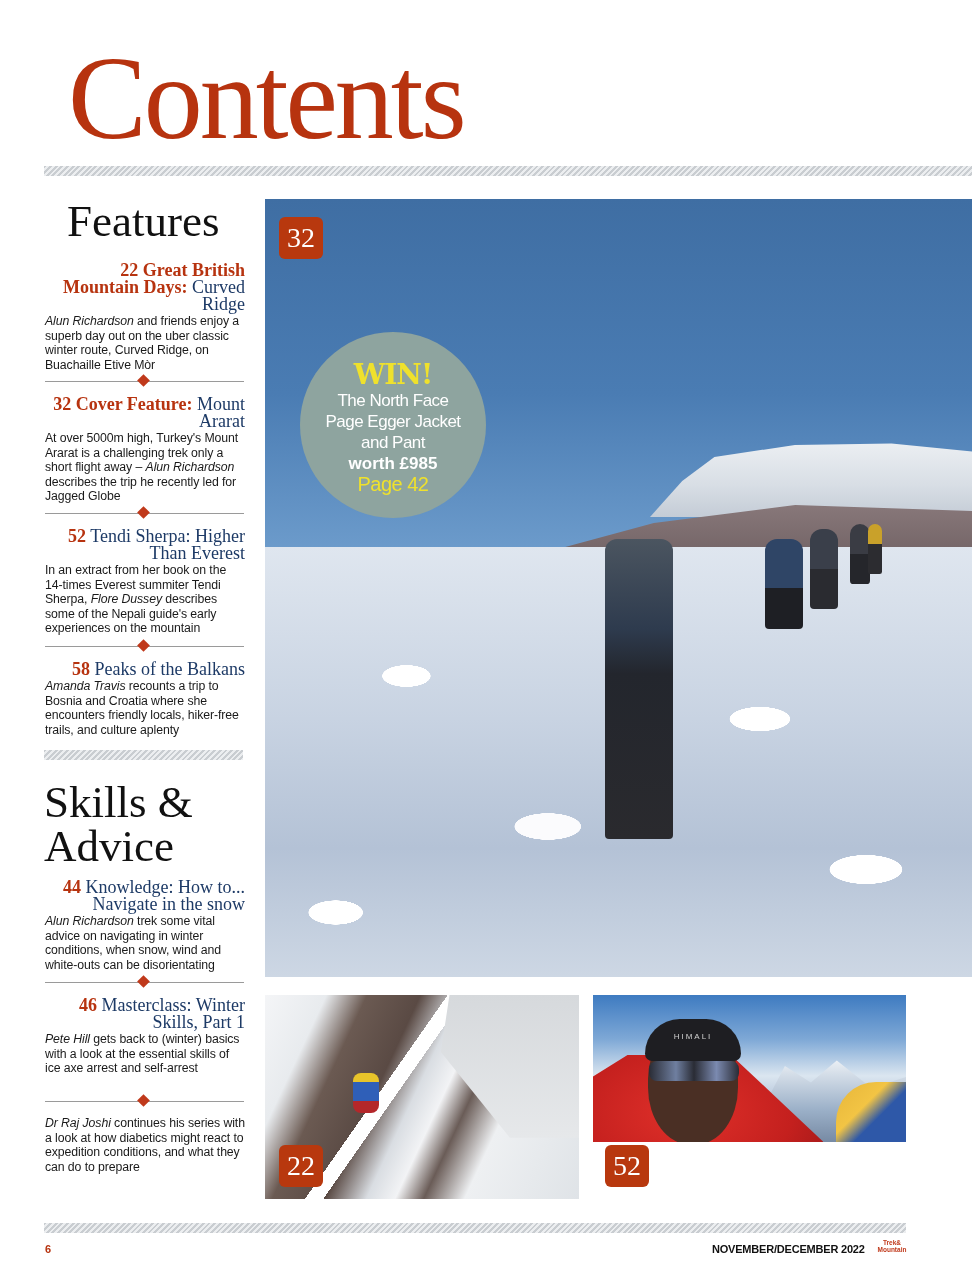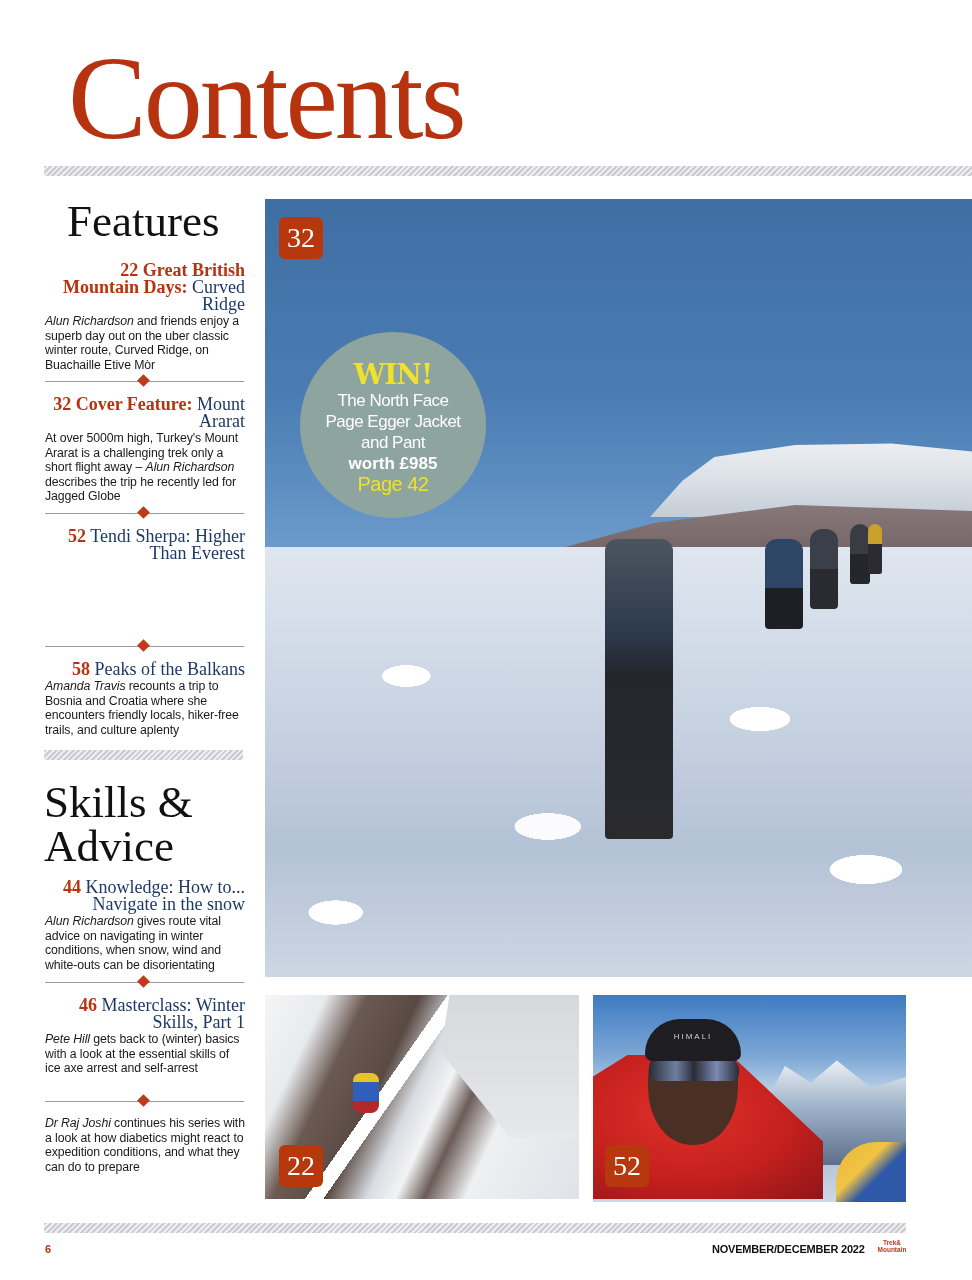--- a/index.html
+++ b/index.html
@@ -102,21 +102,21 @@
     position: absolute; right: 0; top: 0; width: 55%; height: 70%;
     background: linear-gradient(180deg, #d6d9dc 0%, #e6e8ea 100%);
     clip-path: polygon(25% 0, 100% 0, 100% 100%, 60% 100%, 20% 40%);
   }
   .photo-22 .climber {
     position: absolute; left: 88px; top: 78px; width: 26px; height: 40px;
     border-radius: 8px; background: linear-gradient(180deg, #e8c42a 0 22%, #2f5fb8 22% 70%, #b4272a 70%);
   }
 
   .photo-52 {
-    left: 593px; top: 995px; width: 313px; height: 207px;
+    left: 593px; top: 995px; width: 313px; height: 147px;
     background: linear-gradient(180deg, #3e7bc1 0%, #7ea8d6 30%, #dbe6f0 55%, #aebfd6 75%, #cdd8e6 100%);
   }
   .photo-52 .mountains {
     position: absolute; left: 140px; top: 60px; width: 173px; height: 110px;
     background: linear-gradient(180deg, #f3f6f9 0%, #9bb0c8 50%, #5d6f8a 100%);
     clip-path: polygon(0 100%, 30% 10%, 45% 25%, 60% 5%, 80% 30%, 100% 20%, 100% 100%);
   }
   .photo-52 .jacket {
     position: absolute; left: 0; top: 60px; width: 230px; height: 144px;
     background: radial-gradient(ellipse at 40% 40%, #e0302a 0%, #c4201e 55%, #8f1517 100%);
@@ -190,20 +190,25 @@
 </div>
 <div class="divider" style="top:513px;">
     <span class="diamond"></span>
   </div>
 
 <div class="toc-entry" style="top:528px;">
   <div class="toc-title">
     <span class="num">52</span>
     <span>Tendi Sherpa: Higher Than Everest</span>
   </div>
+  <div class="toc-desc">
+    <span>In an extract from her book on the 14-times Everest summiter Tendi Sherpa,</span>
+    <i>Flore Dussey</i>
+    <span>describes some of the Nepali guide's early experiences on the mountain</span>
+  </div>
 </div>
 <div class="divider" style="top:646px;">
     <span class="diamond"></span>
   </div>
 
 <div class="toc-entry" style="top:661px;">
   <div class="toc-title">
     <span class="num">58</span>
     <span>Peaks of the Balkans</span>
   </div>
@@ -220,21 +225,21 @@
   <span>Advice</span>
 </h2>
 
 <div class="toc-entry" style="top:879px;">
   <div class="toc-title">
     <span class="num">44</span>
     <span>Knowledge: How to... Navigate in the snow</span>
   </div>
   <div class="toc-desc">
     <i>Alun Richardson</i>
-    <span>gives route vital advice on navigating in winter conditions, when snow, wind and white-outs can be disorientating</span>
+    <span>trek some vital advice on navigating in winter conditions, when snow, wind and white-outs can be disorientating</span>
   </div>
 </div>
 <div class="divider" style="top:982px;">
     <span class="diamond"></span>
   </div>
 
 <div class="toc-entry" style="top:997px;">
   <div class="toc-title">
     <span class="num">46</span>
     <span>Masterclass: Winter Skills, Part 1</span>

